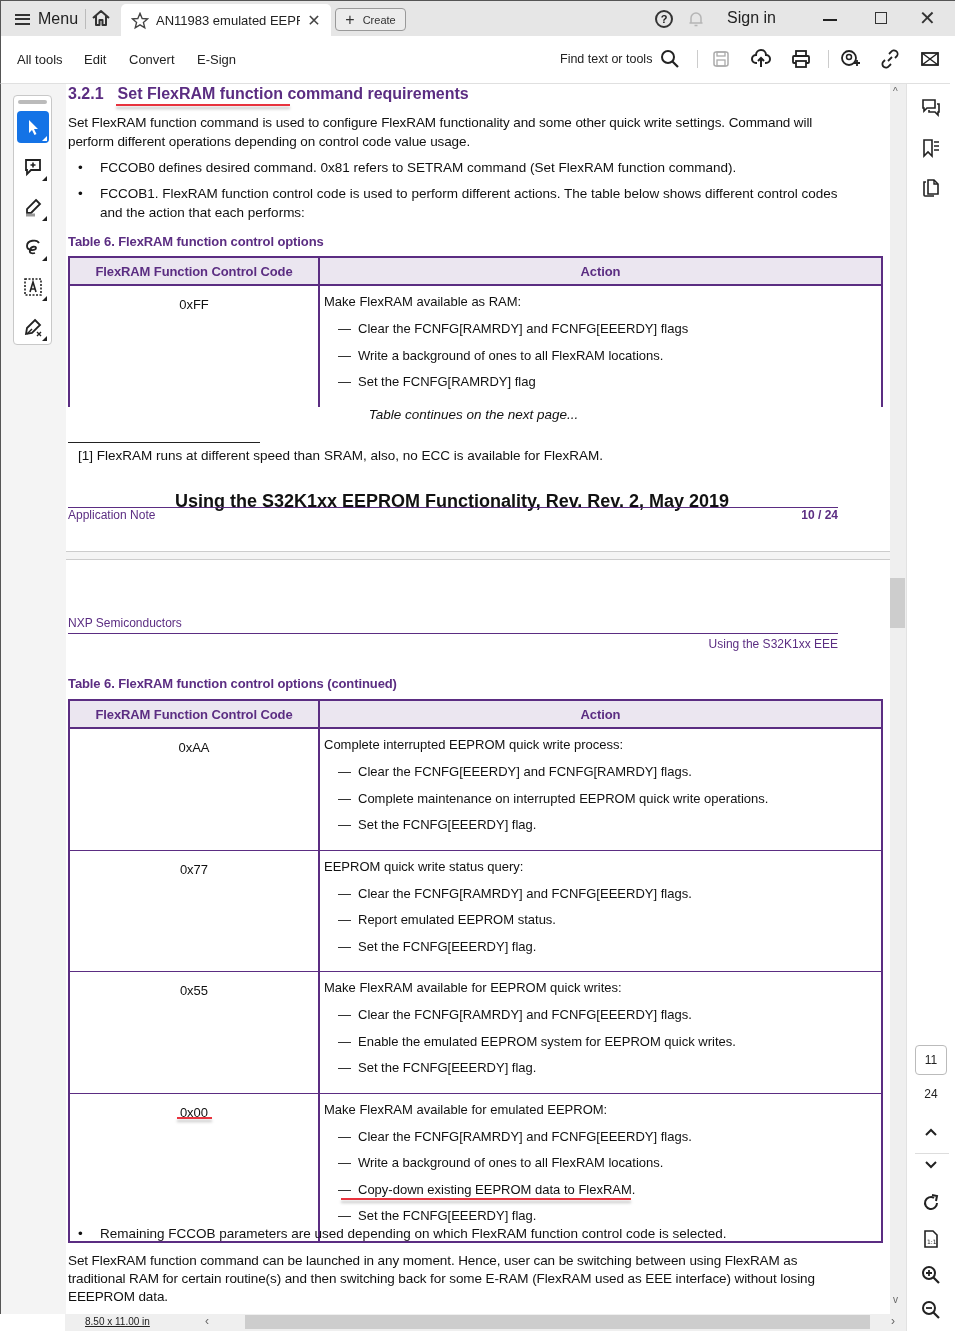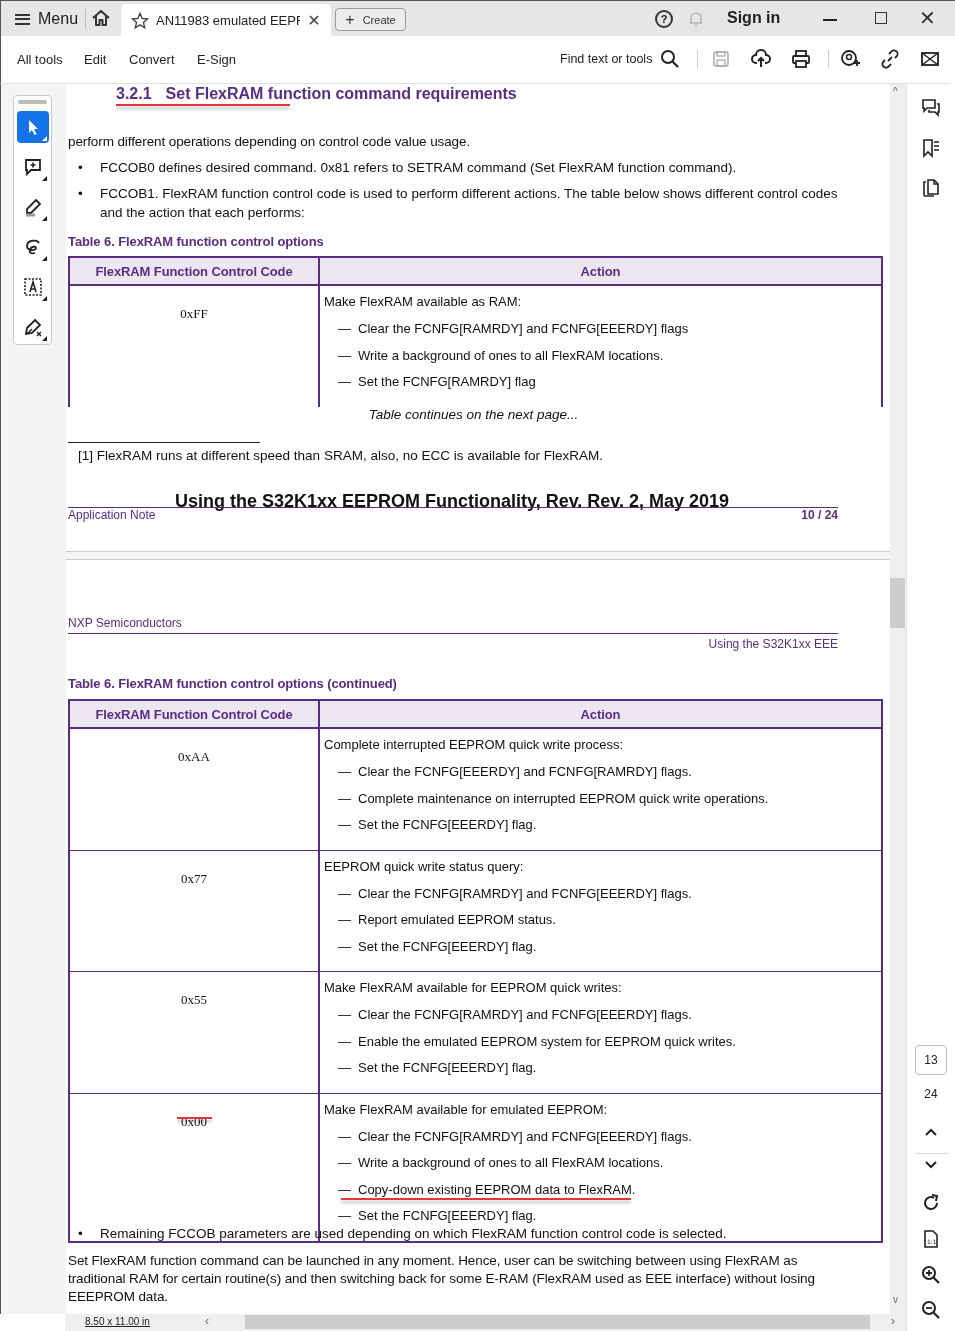--- a/index.html
+++ b/index.html
@@ -14,21 +14,21 @@
   .tb-sep { position: absolute; left: 84px; top: 8px; width: 1px; height: 20px; background: #bbb; }
   .tb-home { position: absolute; left: 90px; top: 8px; width: 22px; height: 20px; }
   .tab { position: absolute; left: 120px; top: 3px; width: 210px; height: 33px; background: #fff; border-radius: 5px 5px 0 0; display: flex; align-items: center; padding-left: 10px; gap: 7px; font-size: 13px; color: #222; }
   .tab .star { width: 18px; height: 18px; }
   .tab .tab-title { flex: 1; white-space: nowrap; overflow: hidden; }
   .tab .tab-close { width: 14px; font-size: 16px; color: #444; margin-right: 10px; text-align: center; }
   .create-btn { position: absolute; left: 334px; top: 7px; width: 71px; height: 23px; border: 1px solid #999; border-radius: 4px; display: flex; align-items: center; justify-content: center; gap: 8px; font-size: 11px; color: #333; background: #ececec; }
   .create-btn .plus { font-size: 16px; line-height: 1; }
   .tb-help { position: absolute; left: 654px; top: 9px; width: 18px; height: 18px; border: 2px solid #333; border-radius: 50%; font-size: 11px; font-weight: bold; text-align: center; line-height: 14px; }
   .tb-bell { position: absolute; left: 686px; top: 9px; width: 18px; height: 18px; }
-  .tb-signin { position: absolute; left: 726px; top: 8px; font-size: 16px; font-weight: bold; color: #222; }
+  .tb-signin { position: absolute; left: 726px; top: 8px; font-size: 16px; font-weight: normal; color: #222; }
   .win-min { position: absolute; left: 822px; top: 18px; width: 14px; height: 2px; background: #222; }
   .win-max { position: absolute; left: 874px; top: 11px; width: 12px; height: 12px; border: 1.5px solid #333; }
   .win-close { position: absolute; left: 918px; top: 5px; font-size: 20px; color: #333; }
 
   
   .toolbar { position: absolute; left: 0; top: 36px; width: 950px; height: 48px; background: #fff; border-left: 1px solid #555; border-bottom: 1px solid #e0e0e0; }
   .tool-link { position: absolute; top: 16px; font-size: 13px; color: #222; cursor: pointer; }
   .find-label { position: absolute; left: 559px; top: 16px; font-size: 12.5px; color: #222; }
   .tool-icon { position: absolute; top: 13px; width: 20px; height: 20px; }
   .tsep { position: absolute; top: 14px; width: 1px; height: 18px; background: #ccc; }
@@ -42,33 +42,33 @@
   .rail-btn .tri { position: absolute; right: 2px; bottom: 2px; width: 0; height: 0; border-left: 5px solid transparent; border-bottom: 5px solid #222; }
   .rail-btn.active .tri { border-bottom-color: #fff; }
 
   
   .doc { position: absolute; left: 0; top: 84px; width: 890px; height: 1230px; background: #f4f4f4; border-left: 1px solid #555; overflow: hidden; }
   .page { position: absolute; left: 65px; width: 825px; background: #fff; }
   .page1 { top: 0; height: 468px; }
   .page2 { top: 476px; height: 760px; }
   .gapline { position: absolute; left: 65px; width: 825px; height: 1px; background: #ccc; }
   .h-sec { position: absolute; left: 2px; top: 1px; font-size: 16px; font-weight: bold; color: #5b2d82; white-space: nowrap; }
-  .h-sec .num { margin-right: 14px; margin-left: 48px; }
+  .h-sec .num { margin-right: 14px; }
   .h-sec .uline { position: relative; }
   .redline { position: absolute; height: 2px; background: #e8333e; box-shadow: 0 3px 3px rgba(0,0,0,0.25); }
   .body-txt { position: absolute; left: 2px; font-size: 13.5px; color: #111; line-height: 19px; font-family: "Liberation Sans", sans-serif; letter-spacing: -0.1px; }
   .bullet { position: absolute; left: 12px; font-size: 13.5px; color: #111; line-height: 19px; }
   .bullet .dot { position: absolute; left: 0; top: 0; }
   .bullet .btxt { position: absolute; left: 22px; top: 0; width: 760px; }
   .tcap { position: absolute; left: 2px; font-size: 13px; font-weight: bold; color: #5b2d82; letter-spacing: -0.1px; }
 
   table.ft { position: absolute; left: 2px; width: 815px; border-collapse: collapse; font-size: 13px; color: #111; }
   table.ft th { background: #ebe6f0; color: #5b2d82; font-weight: bold; height: 28px; border: 2px solid #5b2d82; font-size: 13px; letter-spacing: -0.1px; }
   table.ft td { border: 2px solid #5b2d82; border-top-width: 1px; border-bottom-width: 1px; vertical-align: top; }
-  table.ft td.code { width: 250px; text-align: center; padding-top: 20px; position: relative; font-family: Liberation Serif, serif; }
+  table.ft td.code { width: 250px; text-align: center; padding-top: 11px; position: relative; }
   table.ft td.act { padding: 6px 0 8px 4px; }
   .act-title { height: 27px; line-height: 19px; }
   .act-step { height: 26.5px; line-height: 19px; padding-left: 14px; position: relative; }
   .act-step .dash { display: inline-block; width: 20px; }
   .cont-note { position: absolute; left: 0; width: 815px; text-align: center; font-style: italic; font-size: 13.5px; color: #111; }
   .fn-rule { position: absolute; left: 2px; width: 192px; height: 1px; background: #222; }
   .footnote { position: absolute; left: 12px; font-size: 13.5px; color: #111; text-align: center; }
   .foot-title { position: absolute; left: 0; width: 772px; text-align: center; font-size: 18px; font-weight: bold; color: #111; }
   .foot-rule { position: absolute; left: 2px; width: 770px; height: 1px; background: #5b2d82; }
   .foot-left { position: absolute; left: 2px; font-size: 12px; color: #5b2d82; }
@@ -176,20 +176,21 @@
 </div>
 
 <div class="doc">
 
   <div class="page page1">
     <div class="h-sec">
       <span class="num">3.2.1</span><span class="uline">Set FlexRAM function</span><span> command requirements</span>
     </div>
     <div class="redline" style="left: 50px; top: 20px; width: 174px; background: rgb(232, 51, 62);"></div>
 
+    <div class="body-txt" style="top:29px">Set FlexRAM function command is used to configure FlexRAM functionality and some other quick write settings. Command will</div>
     <div class="body-txt" style="top:48px">perform different operations depending on control code value usage.</div>
 
     <div class="bullet" style="top:74px">
       <span class="dot">•</span>
       <span class="btxt">FCCOB0 defines desired command. 0x81 refers to SETRAM command (Set FlexRAM function command).</span>
     </div>
     <div class="bullet" style="top:100px">
       <span class="dot">•</span>
       <span class="btxt">FCCOB1. FlexRAM function control code is used to perform different actions. The table below shows different control codes</span>
       <span class="btxt" style="top:19px">and the action that each performs:</span>
@@ -354,21 +355,21 @@
   <svg class="rp-icon" style="top:54px" viewBox="0 0 20 20">
       <path d="M3 2 H11 V18 L7 14 L3 18 Z" fill="none" stroke="#222" stroke-width="1.6"></path>
       <path d="M13 4 H18 M13 8 H18 M13 12 H18" stroke="#222" stroke-width="1.4"></path>
     </svg>
   <svg class="rp-icon" style="top:94px" viewBox="0 0 20 20">
       <path d="M5 4 H3 V17 A1 1 0 0 0 4 18 H13" fill="none" stroke="#222" stroke-width="1.6"></path>
       <path d="M7 2 H13 L17 6 V16 H7 Z" fill="none" stroke="#222" stroke-width="1.6"></path>
       <path d="M13 2 V6 H17" fill="none" stroke="#222" stroke-width="1.4"></path>
     </svg>
 
-  <div class="pagebox">13</div>
+  <div class="pagebox">11</div>
   <div class="pagetotal">24</div>
   <svg class="rp-icon" style="top:1038px" viewBox="0 0 20 20">
       <path d="M5 13 L10 8 L15 13" fill="none" stroke="#222" stroke-width="2"></path>
     </svg>
   <svg class="rp-icon" style="top:1071px" viewBox="0 0 20 20">
       <path d="M5 7 L10 12 L15 7" fill="none" stroke="#222" stroke-width="2"></path>
     </svg>
   <div class="rp-sep"></div>
   <svg class="rp-icon" style="top:1109px" viewBox="0 0 20 20">
       <path d="M16 10 A6 6 0 1 1 13 4.8" fill="none" stroke="#222" stroke-width="2"></path>

